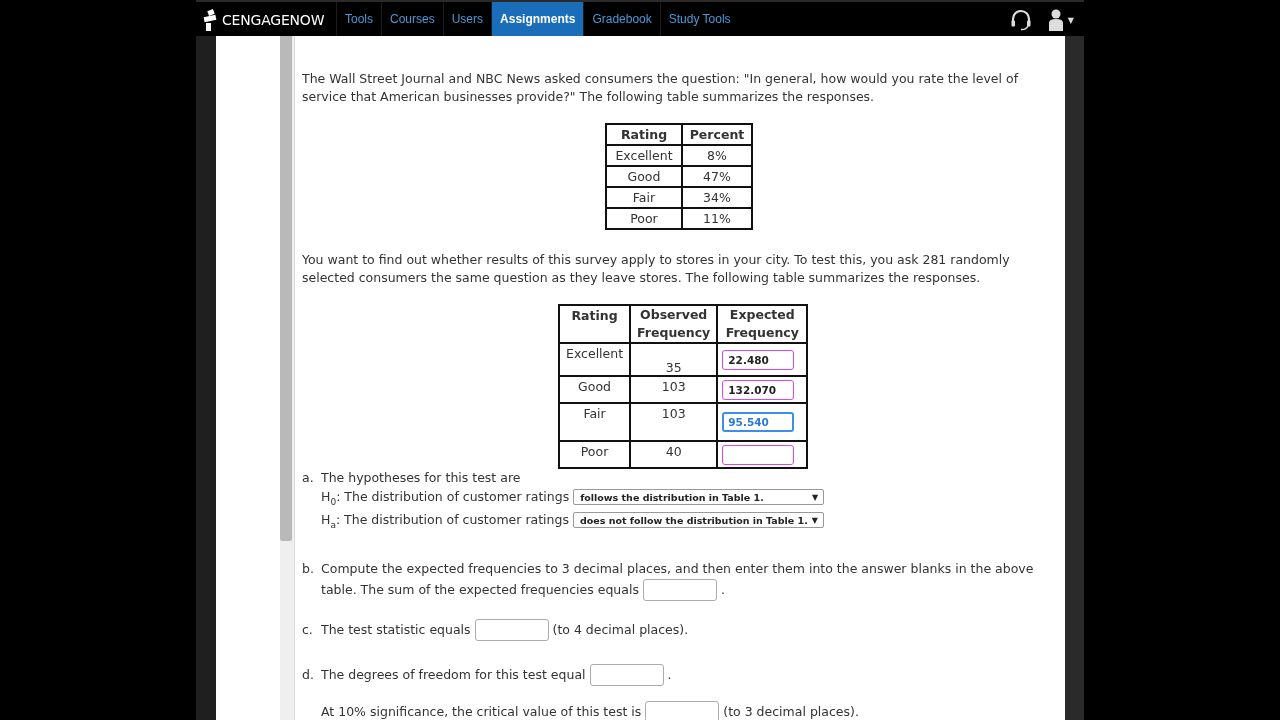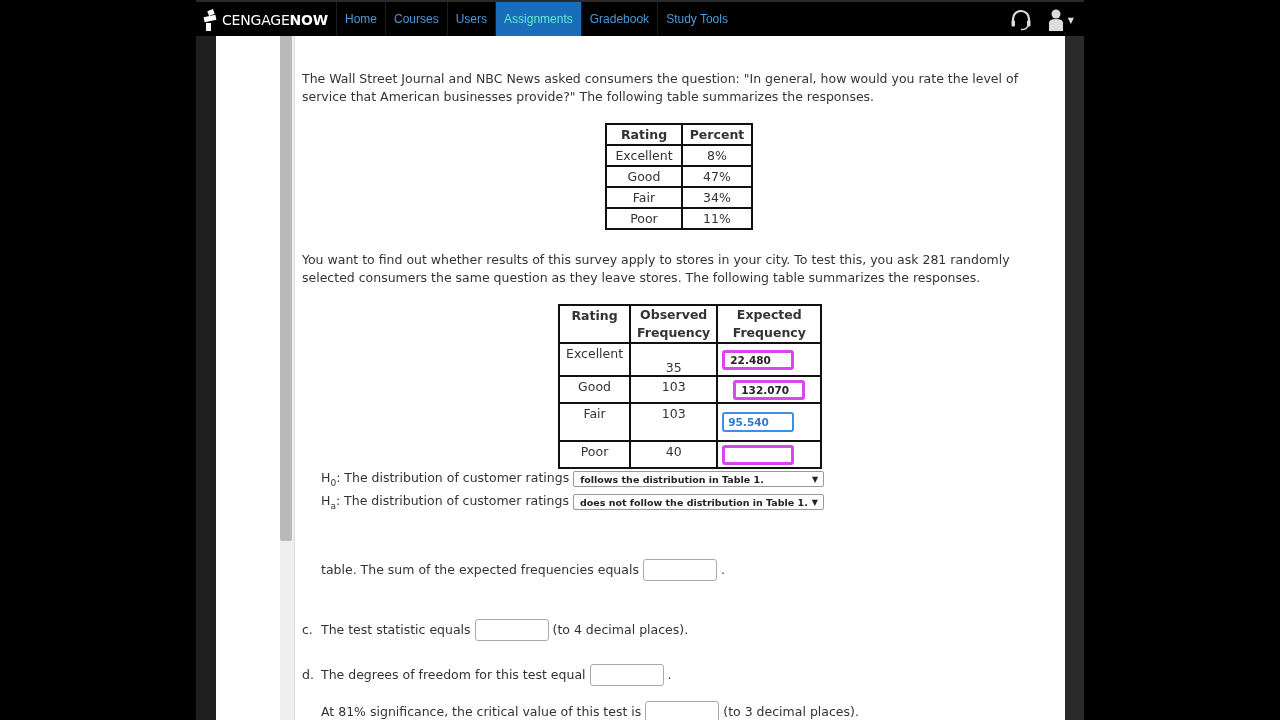--- a/index.html
+++ b/index.html
@@ -4,38 +4,38 @@
 <style>
   html, body { margin:0; padding:0; }
   body { width:1280px; height:720px; background:#000; position:relative; overflow:hidden;
          font-family:"DejaVu Sans", sans-serif; color:#333; }
   .topbar { position:absolute; left:196px; top:0; width:888px; height:36px; background:#000;
             border-top:2px solid #2a2a2a; box-sizing:border-box; }
   .logo { position:absolute; left:8px; top:3px; height:30px; display:flex; align-items:center; color:#fff;
           font-size:14px; letter-spacing:-0.2px; }
   .logo .mark { width:16px; height:22px; position:relative; margin-right:2px; }
   .logo .mark i { position:absolute; background:#fff; display:block; }
-  .logo b { font-weight:bold; }
+  .logo b { font-weight:normal; }
   .nav { position:absolute; left:140px; top:0; height:34px; display:flex; }
   .nav-item { height:34px; line-height:34px; padding:0 8px; font-size:12px; color:#4a9ad9;
               border-left:1px solid #1c1c1c; font-family:"Liberation Sans", sans-serif; }
-  .nav-item.active { background:#1a6db8; color:#5eead4; font-weight:normal; }
+  .nav-item.active { background:#1a6db8; color:#ffffff; font-weight:bold; }
   .topicons { position:absolute; right:10px; top:4px; height:28px; display:flex; align-items:center; gap:14px; }
   .frame { position:absolute; left:196px; top:36px; width:888px; height:684px; background:#1f1f1f; }
   .left-panel { position:absolute; left:216px; top:36px; width:64px; height:684px; background:#fff; }
   .scrollbar { position:absolute; left:280px; top:36px; width:14px; height:684px; background:#efefef; }
   .scroll-thumb { position:absolute; left:0; top:0; width:12px; height:505px; background:#b9b9b9; border-radius:0 0 2px 2px; }
   .divider { position:absolute; left:294px; top:36px; width:1px; height:684px; background:#ddd; }
   .content { position:absolute; left:295px; top:36px; width:770px; height:684px; background:#fff; font-size:12.5px; }
   .right-edge { position:absolute; left:1065px; top:36px; width:19px; height:684px; background:#2a2a2a; }
   p.para { position:absolute; left:7px; margin:0; line-height:18px; width:760px; }
   table.t { position:absolute; border-collapse:collapse; font-size:12.5px; }
   table.t th, table.t td { border:2px solid #111; text-align:center; padding:0 6px; }
   table.t th { font-weight:bold; }
-  .in { width:72px; height:20px; border:3px solid #d946ef; border-radius:3px; box-sizing:border-box;
+  .in { width:72px; height:20px; border:1px solid #d946ef; border-radius:3px; box-sizing:border-box;
         font-size:10.5px; font-weight:bold; padding:2px 5px; font-family:"DejaVu Sans", sans-serif; color:#222; display:block; background:#fff; }
   .in.focus { border:2px solid #3c8ee8; color:#2a7ad6; padding:1px 4px; }
   .ans { display:inline-block; width:74px; height:22px; border:1px solid #aaa; border-radius:3px; vertical-align:middle; background:#fff; box-sizing:border-box; }
   .sel { display:inline-block; height:16px; border:1px solid #999; border-radius:2px; font-size:9.5px; font-weight:bold;
          line-height:15px; padding:0 6px; box-sizing:border-box; vertical-align:middle; position:relative; background:#fff; color:#222; }
   .sel .arr { position:absolute; right:5px; top:0; font-size:8px; }
   .q { position:absolute; left:7px; line-height:20px; }
   .q .lbl { display:inline-block; width:19px; }
   .indent { padding-left:19px; }
 </style>
@@ -46,21 +46,21 @@
   <div class="logo">
     <span class="mark">
       <i style="left:4px;top:1px;width:6px;height:5px;transform:rotate(-20deg);"></i>
       <i style="left:0;top:7px;width:12px;height:5px;transform:rotate(-12deg);"></i>
       <i style="left:2px;top:14px;width:5px;height:8px;"></i>
     </span>
     <span>CENGAGE</span>
       <b>NOW</b>
   </div>
   <div class="nav">
-    <div class="nav-item">Home</div>
+    <div class="nav-item">Tools</div>
     <div class="nav-item">Courses</div>
     <div class="nav-item">Users</div>
     <div class="nav-item active">Assignments</div>
     <div class="nav-item">Gradebook</div>
     <div class="nav-item">Study Tools</div>
   </div>
   <div class="topicons">
     <svg width="24" height="24" viewBox="0 0 24 24">
       <path d="M4 15 V11 A8 8 0 0 1 20 11 V15" fill="none" stroke="#ddd" stroke-width="2.2"></path>
       <rect x="2.5" y="12.5" width="3.5" height="6" rx="1" fill="#ddd"></rect>
@@ -125,21 +125,21 @@
     <tr style="height:27px;">
       <td style="vertical-align:top;padding-top:2px;">Excellent</td>
       <td style="vertical-align:top;padding-top:16px;">35</td>
       <td style="padding:2px 4px;">
             <input class="in" value="22.480" style="">
           </td>
     </tr>
     <tr style="height:27px;">
       <td style="vertical-align:top;padding-top:2px;">Good</td>
       <td style="vertical-align:top;padding-top:2px;">103</td>
-      <td style="padding:2px 15px;margin-top:40px;">
+      <td style="padding:2px 4px;margin-top:40px;">
             <input class="in" value="132.070" style="">
           </td>
     </tr>
     <tr style="height:27px;">
       <td style="vertical-align:top;padding-top:2px;">Fair</td>
       <td style="vertical-align:top;padding-top:2px;">103</td>
       <td style="padding:8px 4px;">
             <input class="in focus" value="95.540" style="">
           </td>
     </tr>
@@ -147,37 +147,39 @@
       <td style="vertical-align:top;padding-top:2px;">Poor</td>
       <td style="vertical-align:top;padding-top:2px;">40</td>
       <td style="padding:2px 4px;">
             <input class="in" value="" style="">
           </td>
     </tr>
   </tbody>
     </table>
 
   <div class="q" style="top:433px;line-height:18.5px;">
+    <div><span class="lbl">a.</span><span>The hypotheses for this test are</span></div>
     <div class="indent">
       <span>H</span><sub style="font-size:9px;">0</sub><span>: The distribution of customer ratings</span>
       <span class="sel" style="width:251px;"><span>follows the distribution in Table 1.</span><span class="arr">▼</span></span>
     </div>
     <div class="indent">
       <span>H</span><sub style="font-size:9px;">a</sub><span>: The distribution of customer ratings</span>
       <span class="sel" style="width:251px;"><span>does not follow the distribution in Table 1.</span><span class="arr">▼</span></span>
     </div>
   </div>
 
   <div class="q" style="top:523px;">
+    <div><span class="lbl">b.</span><span>Compute the expected frequencies to 3 decimal places, and then enter them into the answer blanks in the above</span></div>
     <div class="indent"><span>table. The sum of the expected frequencies equals</span> <span class="ans"></span> <span>.</span></div>
   </div>
 
   <div class="q" style="top:583px;">
     <span class="lbl">c.</span><span>The test statistic equals</span> <span class="ans"></span> <span>(to 4 decimal places).</span>
   </div>
 
   <div class="q" style="top:628px;">
     <span class="lbl">d.</span><span>The degrees of freedom for this test equal</span> <span class="ans"></span> <span>.</span>
   </div>
   <div class="q" style="top:665px;">
-    <span class="lbl"></span><span>At 81% significance, the critical value of this test is</span> <span class="ans"></span> <span>(to 3 decimal places).</span>
+    <span class="lbl"></span><span>At 10% significance, the critical value of this test is</span> <span class="ans"></span> <span>(to 3 decimal places).</span>
   </div>
 </div>
 
 </body></html>

